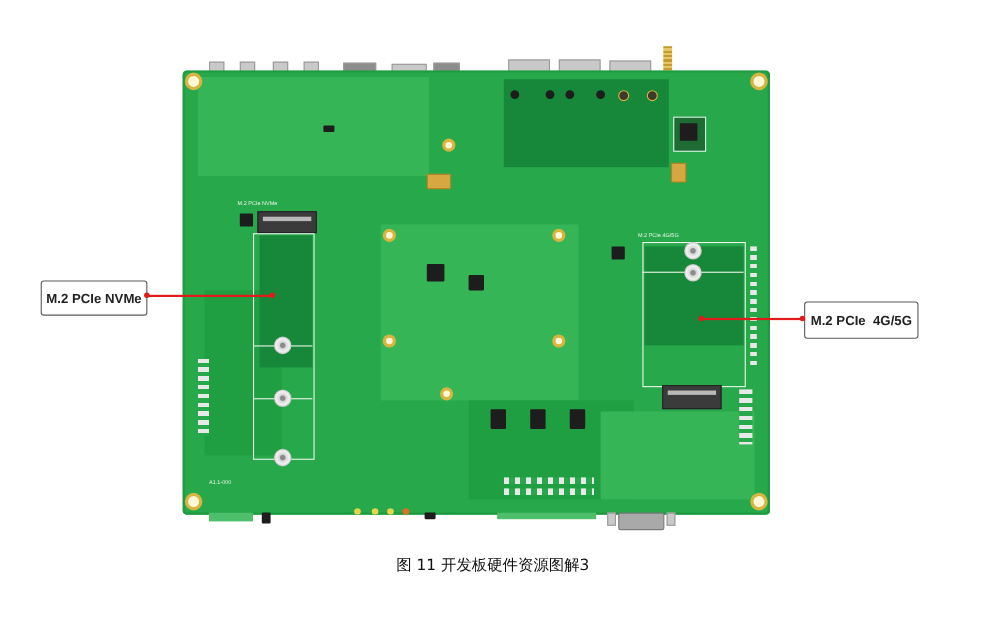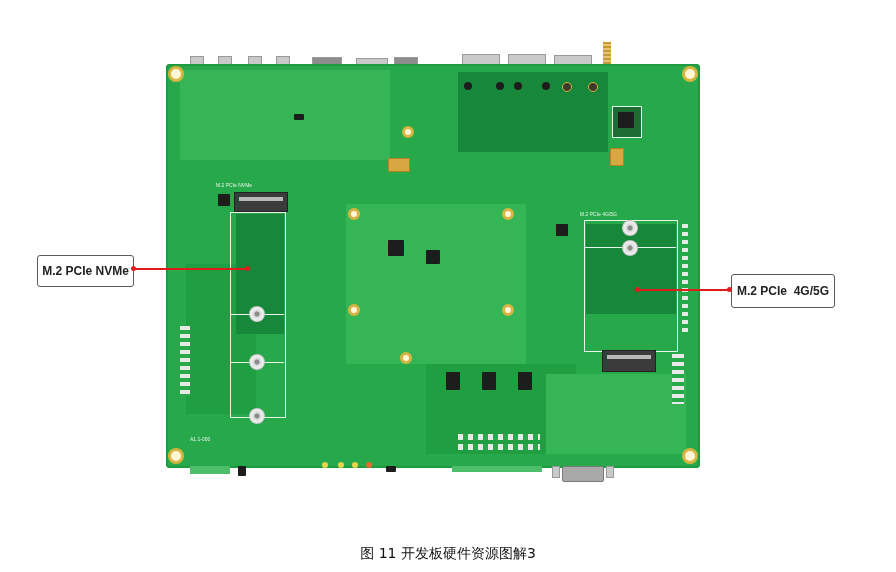--- a/index.html
+++ b/index.html
@@ -35,21 +35,21 @@
   .bottom-conn { position:absolute; background:#4dbf6b; }
   .db9 { position:absolute; background:#a9a9a9; border:1px solid #7b7b7b; border-radius:2px; }
   .wifi-module { position:absolute; background:#1f6b34; border:1px solid #dfe; }
 
   .callout { position:absolute; border:1.5px solid #5a5a5a; border-radius:3px; background:#fff;
     font-weight:bold; font-size:12px; color:#222; display:flex; align-items:center; justify-content:center; white-space:pre; }
   .leader { position:absolute; height:2px; background:#e11b1b; }
   .dot { position:absolute; width:5px; height:5px; border-radius:50%; background:#e11b1b; }
 
   .caption { position:absolute; left:0; width:896px; top:505px; text-align:center;
-    font-size:14px; color:#111; font-family:"DejaVu Sans", sans-serif;margin-top:40px; }
+    font-size:14px; color:#111; font-family:"DejaVu Sans", sans-serif; }
 </style>
 </head>
 <body>
 
 <div class="board-wrap">
 
   <div class="conn" style="left:190px;top:56px;width:12px;height:10px;"></div>
   <div class="conn" style="left:218px;top:56px;width:12px;height:10px;"></div>
   <div class="conn" style="left:248px;top:56px;width:12px;height:10px;"></div>
   <div class="conn" style="left:276px;top:56px;width:12px;height:10px;"></div>

